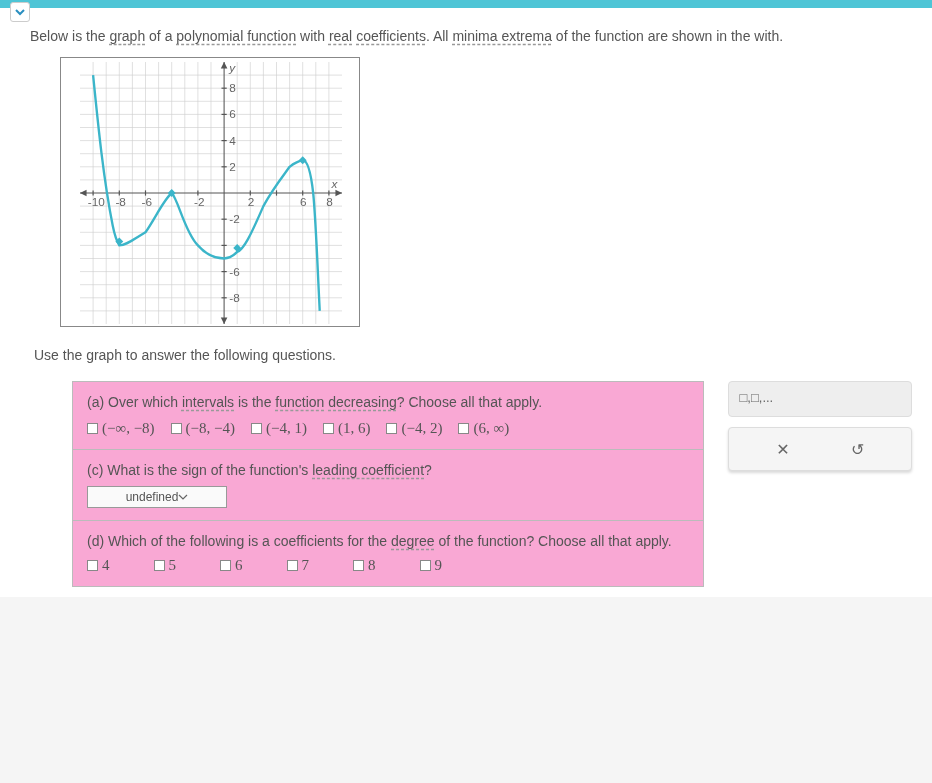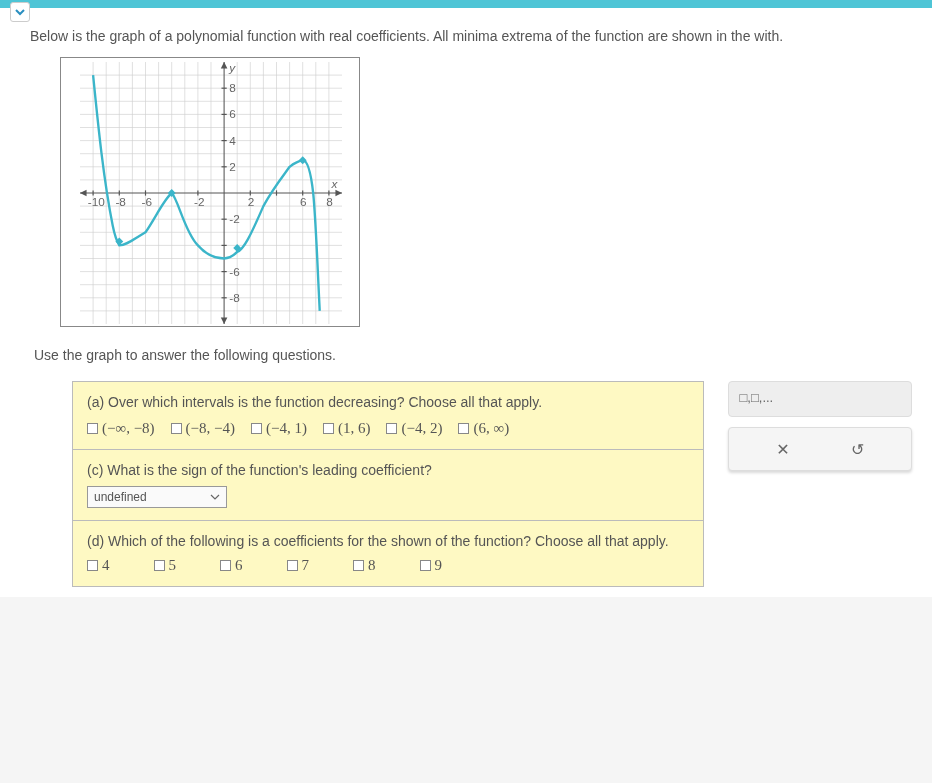--- a/index.html
+++ b/index.html
@@ -1,33 +1,33 @@
 <!DOCTYPE html>
 <html><head>
 <meta charset="utf-8">
 <style>
 * { box-sizing: border-box; margin: 0; padding: 0; }
 body { font-family: Arial, sans-serif; font-size: 14px; background: #f5f5f5; color: #555; width: 932px; height: 783px; position: relative; }
 .top-bar { background: #4ec5d6; height: 8px; width: 100%; }
 .collapse-btn { position: absolute; top: 2px; left: 10px; width: 20px; height: 20px; background: #fff; border: 1px solid #ccc; border-radius: 3px; display: flex; align-items: center; justify-content: center; cursor: pointer; }
 .content { padding: 18px 20px 10px 30px; background: #fff; }
 .intro { color: #555; margin-bottom: 10px; line-height: 1.5; }
-.ul { text-decoration-style: dashed; text-decoration-color: #999; text-underline-offset: 3px; }
+.ul { text-decoration: underline; text-decoration-style: dashed; text-decoration-color: #999; text-underline-offset: 3px; }
 .graph-box { width: 300px; height: 270px; border: 1px solid #888; background: #fff; margin: 8px 0 12px 30px; padding: 4px; }
 .subintro { color: #555; margin: 20px 0 18px 4px; }
 .main-row { display: flex; gap: 24px; align-items: flex-start; padding-left: 42px; }
-.questions { width: 689px; border: 1px solid #bbb; background: #fef9c3; }
+.questions { width: 689px; border: 1px solid #bbb; background: #f9a8d4; }
 .qcell { border-bottom: 1px solid #bbb; padding: 12px 14px; color: #555; }
 .qcell:last-child { border-bottom: none; }
 .opts { margin-top: 10px; display: flex; flex-wrap: wrap; gap: 6px 16px; align-items: center; }
 .opt { display: flex; align-items: center; gap: 4px; }
 .cb { width: 11px; height: 11px; border: 1px solid #888; background: #fff; cursor: pointer; }
 .math { font-family: 'Times New Roman', serif; font-size: 15px; }
 .input-box { width: 20px; height: 24px; border: 2px solid #2aa0c8; background: #fff; margin-top: 6px; }
-.select-box { width: 140px; height: 22px; border: 1px solid #999; background: #fafafa; display: flex; align-items: center; justify-content: space-between; padding: 0 6px; margin-top: 8px; font-size: 12px; cursor: default; }
+.select-box { width: 140px; height: 22px; border: 1px solid #999; background: #fafafa; display: flex; align-items: center; justify-content: center; padding: 0 6px; margin-top: 8px; font-size: 12px; cursor: default; }
 .dopts { display: flex; gap: 44px; margin-top: 8px; }
 .sidebar { width: 200px; }
 .hint-box { height: 36px; background: #eee; border: 1px solid #ddd; border-radius: 4px; padding: 8px 10px; color: #666; font-size: 13px; margin-bottom: 10px; }
 .tool-box { height: 44px; background: #f5f5f5; border: 1px solid #ddd; border-radius: 4px; box-shadow: 0 2px 3px rgba(0,0,0,0.15); display: flex; align-items: center; justify-content: space-around; padding: 0 16px; }
 .tool-btn { color: #666; font-size: 16px; cursor: pointer; }
 </style>
 </head>
 <body>
 
 <div class="top-bar"></div>
@@ -178,21 +178,21 @@
         <span>(c) What is the sign of the function's </span><span class="ul">leading coefficient</span><span>?</span>
         <div class="select-box">
           <span>undefined</span>
           <svg width="10" height="10" viewBox="0 0 10 10">
               <path d="M1 3 L5 7 L9 3" stroke="#666" stroke-width="1.2" fill="none"></path>
             </svg>
         </div>
       </div>
 
       <div class="qcell">
-        <span>(d) Which of the following is a coefficients for the </span><span class="ul">shown</span><span> of the function? Choose all that apply.</span>
+        <span>(d) Which of the following is a coefficients for the </span><span class="ul">degree</span><span> of the function? Choose all that apply.</span>
         <div class="dopts">
           <div class="opt">
               <span class="cb"></span>
               <span class="math">4</span>
             </div>
           <div class="opt">
               <span class="cb"></span>
               <span class="math">5</span>
             </div>
           <div class="opt">

